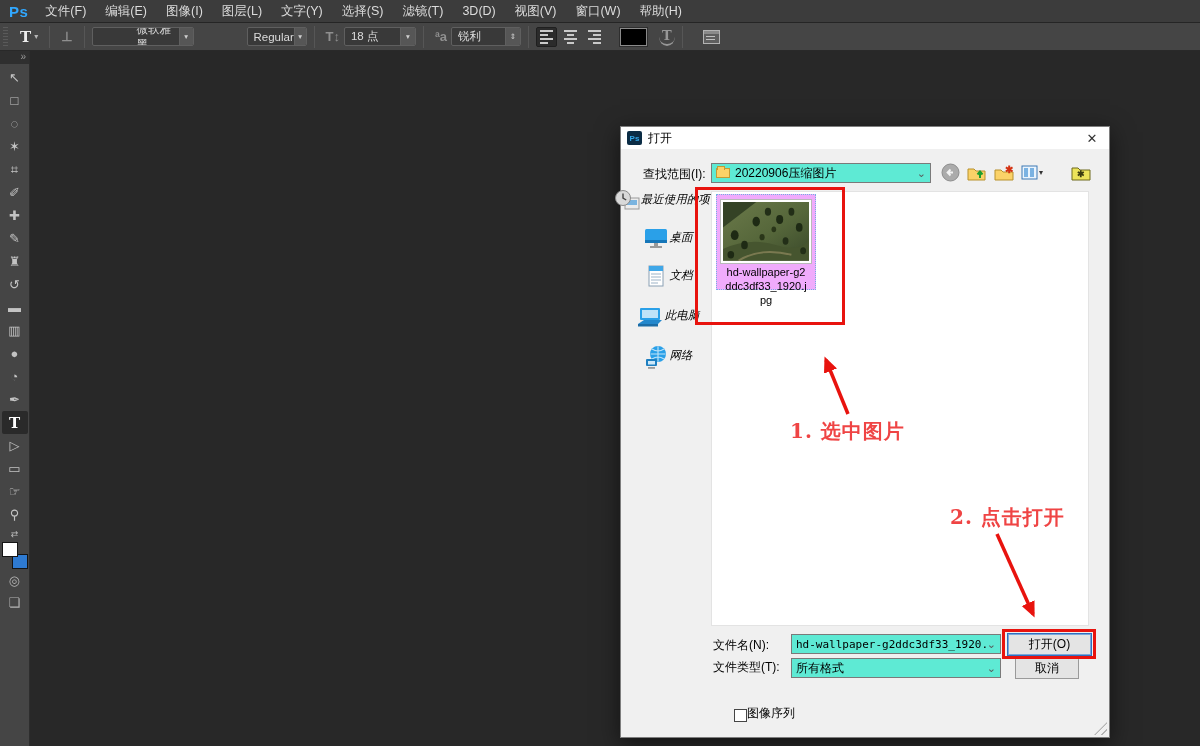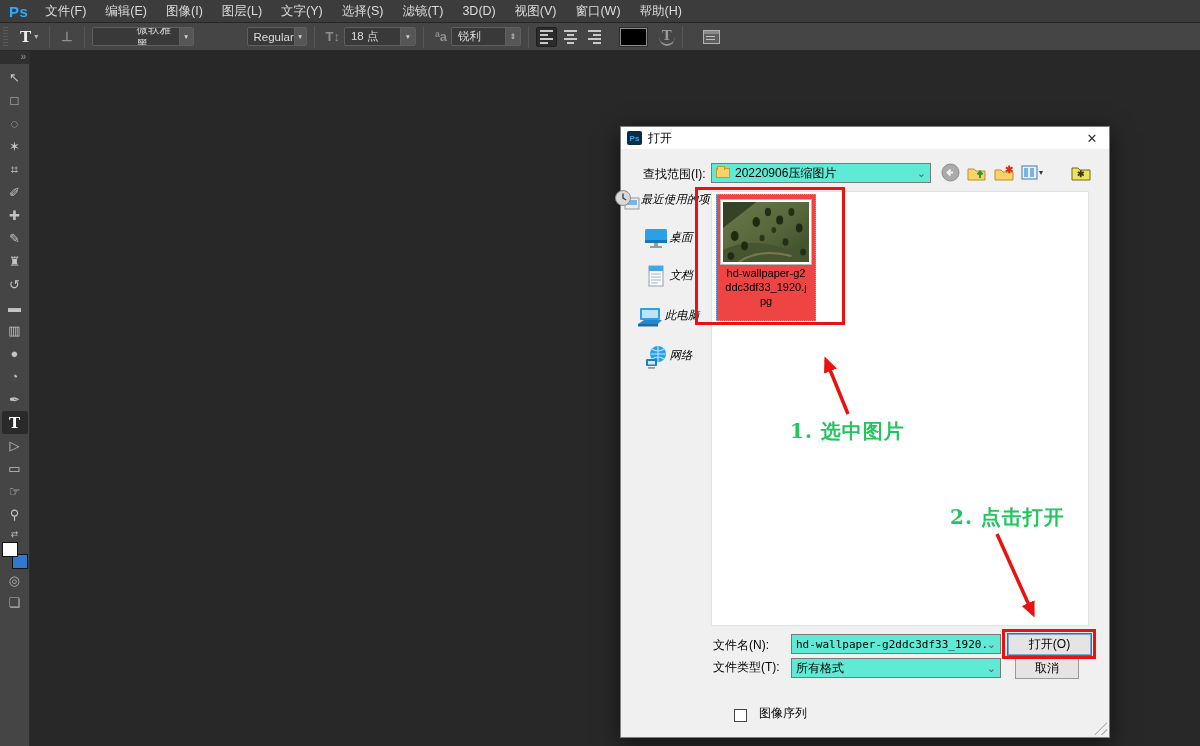--- a/index.html
+++ b/index.html
@@ -79,46 +79,46 @@
   .nav-svg { display:block; }
   .views-caret { font-size:8px; color:#333; margin-left:1px; }
   .right-folder { position:absolute; left:450px; top:37px; }
 
   .places { position:absolute; left:4px; top:62px; width:84px; display:flex; flex-direction:column; align-items:center; }
   .place { display:flex; flex-direction:row; align-items:flex-start; margin-bottom:14px;font-style:italic; }
   .place .lbl { font-size:11.5px; margin-top:3px; white-space:nowrap; }
 
   .filelist { position:absolute; left:90px; top:64px; width:378px; height:435px; background:#ffffff;
               border:1px solid #e3e3e3; }
-  .fileitem { position:absolute; left:4px; top:2px; width:100px; height:127px; background:#ef4444;
+  .fileitem { position:absolute; left:4px; top:2px; width:100px; height:96px; background:#f0abfc;
               border:1px dotted #74b2e2; display:flex; flex-direction:column; align-items:center; }
   .thumb-frame { margin-top:4px; width:92px; height:66px; background:#fff; border:1px solid #b9b9b9;
                  padding:2px; }
   .thumb-frame svg { display:block; width:100%; height:100%; }
   .fname { font-size:11px; line-height:12px; text-align:center; margin-top:2px; }
 
   .row-label { position:absolute; left:92px; font-size:12px; }
   .fn-combo { position:absolute; left:170px; top:507px; width:210px; }
   .fn-combo .val { font-family:"DejaVu Sans Mono", monospace; font-size:11px; white-space:nowrap; overflow:hidden; }
   .ft-combo { position:absolute; left:170px; top:531px; width:210px; }
   .btn { position:absolute; background:#e4e4e4; font-size:12px; display:flex; align-items:center; justify-content:center; }
   .btn-open { left:386px; top:506px; width:85px; height:23px; border:1px solid #2f6fc0; box-shadow:inset 0 0 0 1px #7aa7d9; }
   .btn-cancel { left:394px; top:531px; width:64px; height:21px; border:1px solid #9a9a9a; }
 
-  .cb-row { position:absolute; left:97px; top:578px; display:flex; align-items:flex-end; gap:12px;padding-left:16px; }
+  .cb-row { position:absolute; left:97px; top:578px; display:flex; align-items:flex-end; gap:0;padding-left:16px; }
   .cb { width:13px; height:13px; background:#fff; border:1px solid #454545; }
   .grip-corner { position:absolute; right:2px; bottom:2px; width:13px; height:13px;
                  background:repeating-linear-gradient(135deg,#b5b5b5 0 1.5px,transparent 1.5px 4.5px);
                  clip-path:polygon(100% 0,100% 100%,0 100%); }
 
   
   .anno-rect { position:absolute; border:3px solid #e8130e; z-index:40; pointer-events:none; }
   .rect-thumb { left:695px; top:187px; width:150px; height:138px; }
   .rect-open { left:1002px; top:629px; width:94px; height:30px; }
-  .anno-text { position:absolute; color:#22c55e; font-family:"DejaVu Serif", serif; font-weight:bold;
+  .anno-text { position:absolute; color:#ef4444; font-family:"DejaVu Serif", serif; font-weight:bold;
                font-size:20px; letter-spacing:1px; z-index:45; }
   .anno-step1 { left:790px; top:418px; }
   .anno-step2 { left:950px; top:504px; }
   .overlay-svg { position:absolute; left:0; top:0; z-index:44; pointer-events:none; }
 </style>
 </head>
 <body>
 
 <div class="stage">
 

